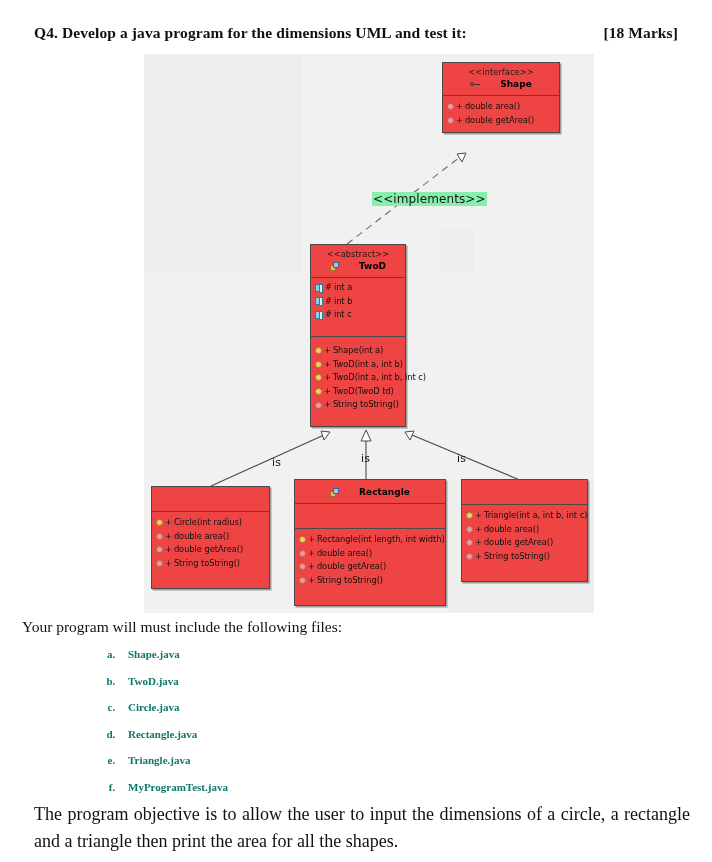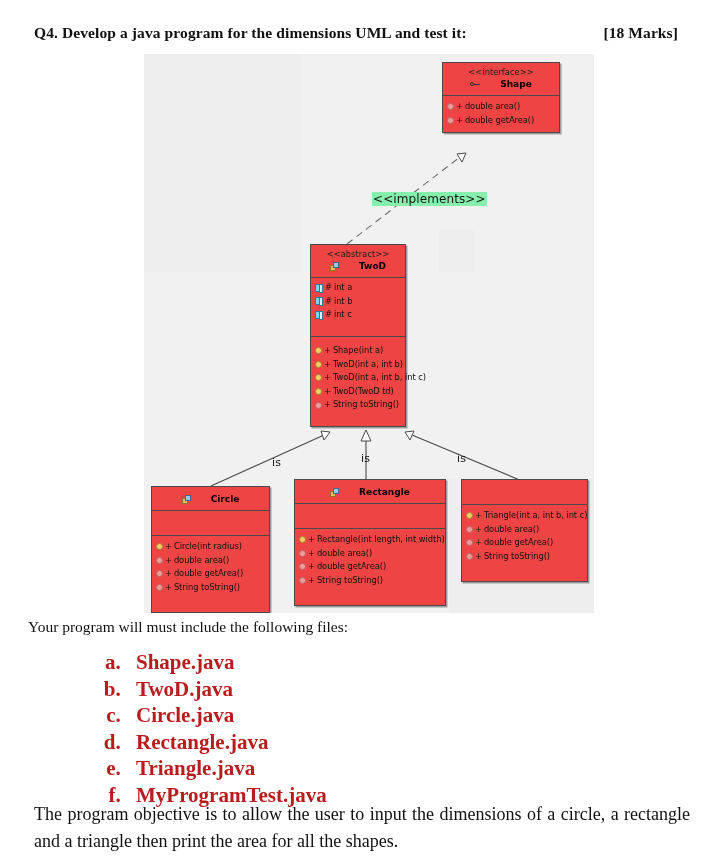--- a/index.html
+++ b/index.html
@@ -226,32 +226,32 @@
   }
   .edge-label.small { font-size: 11px; background: transparent; }
 
   
   .prose {
     position: absolute;
     font-family: "Liberation Serif", serif;
     font-size: 15.5px;
     color: #111;
   }
-  .lead { left: 28px; top: 618px; font-weight: 500; }
+  .lead { left: 22px; top: 618px; font-weight: 500; }
   ol.files {
     position: absolute;
     left: 96px;
     top: 641px;
-    margin: 8px;
+    margin: 0;
     padding: 0 0 0 22px;
     list-style: lower-alpha;
     font-family: "Liberation Serif", serif;
-    font-size: 21px;
+    font-size: 11px;
     font-weight: bold;
-    color: #b91c1c;
+    color: #0f766e;
   }
   ol.files li {
     line-height: 26.5px;
     padding-left: 10px;
   }
   .closing {
     position: absolute;
     left: 34px;
     top: 801px;
     width: 656px;
@@ -367,26 +367,20 @@
       </div>
       <div class="member">
         <span class="dot method"></span>
         <span class="vis">+</span>
         <span>String toString()</span>
       </div>
     </div>
   </div>
 
   <div class="uml" style="left:7px; top:432px; width:119px;">
-    <div class="title-cmp" style="padding-top:6px;">
-      <div class="cname">
-        <span class="class-ico"></span>
-        <span>Circle</span>
-      </div>
-    </div>
     <div class="attr-cmp" style="min-height:18px;"></div>
     <div class="op-cmp" style="padding-bottom:18px;">
       <div class="member">
         <span class="dot ctor"></span>
         <span class="vis">+</span>
         <span>Circle(int radius)</span>
       </div>
       <div class="member">
         <span class="dot method"></span>
         <span class="vis">+</span>

